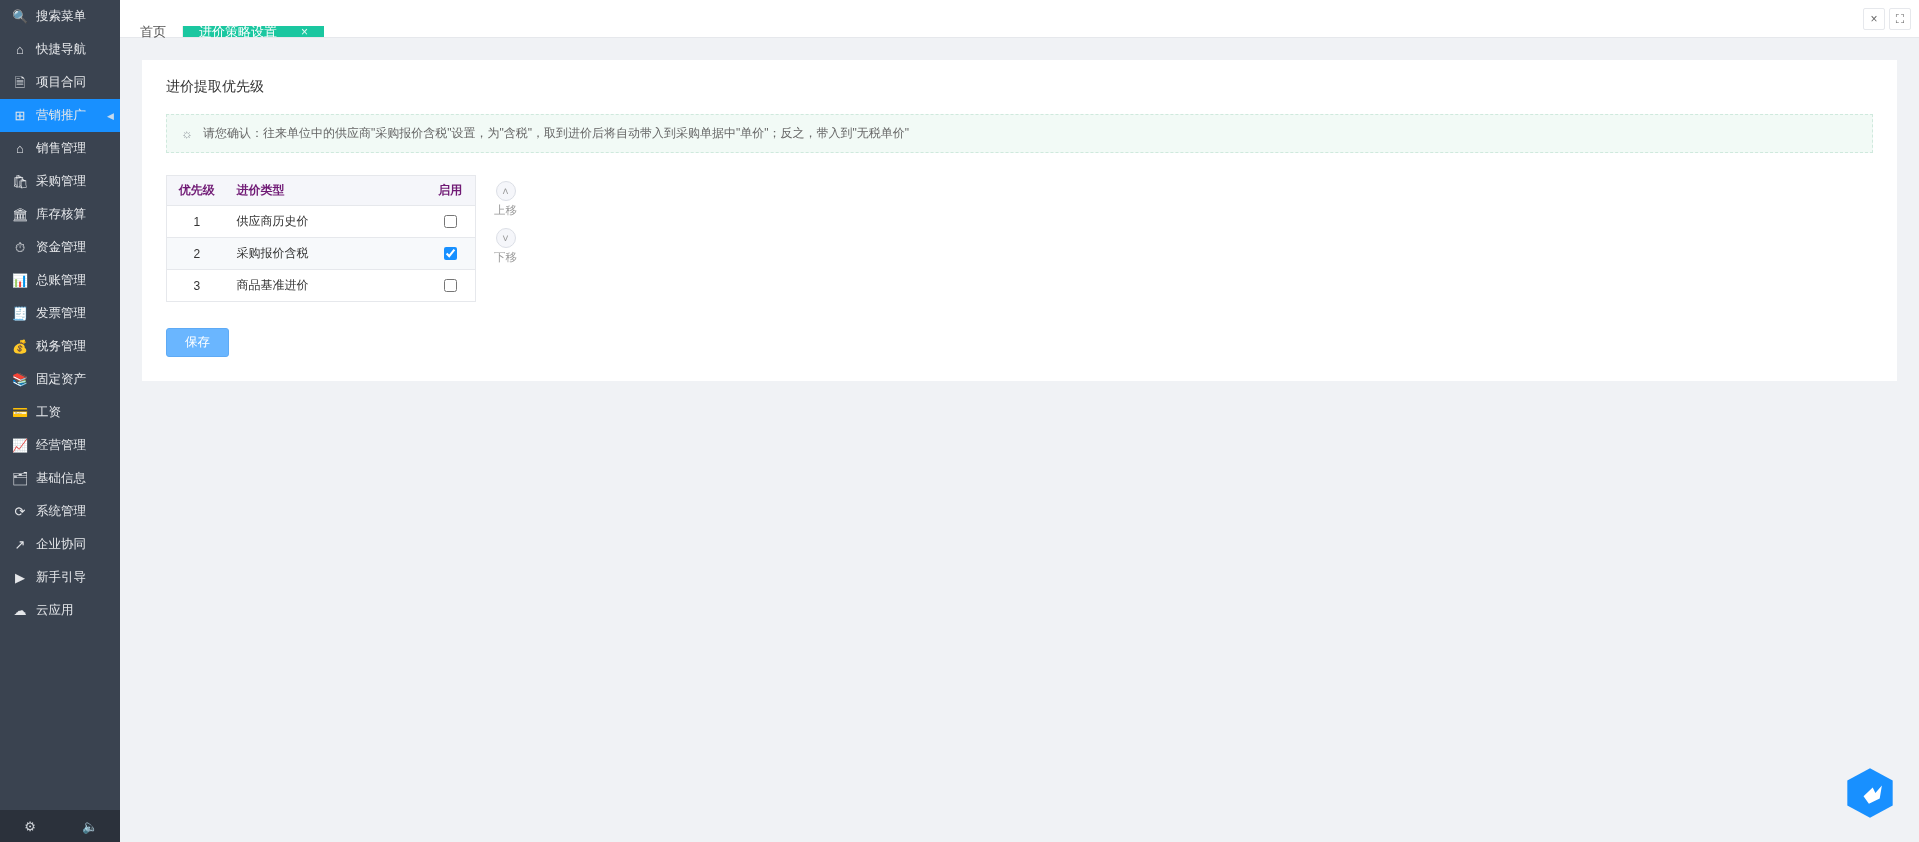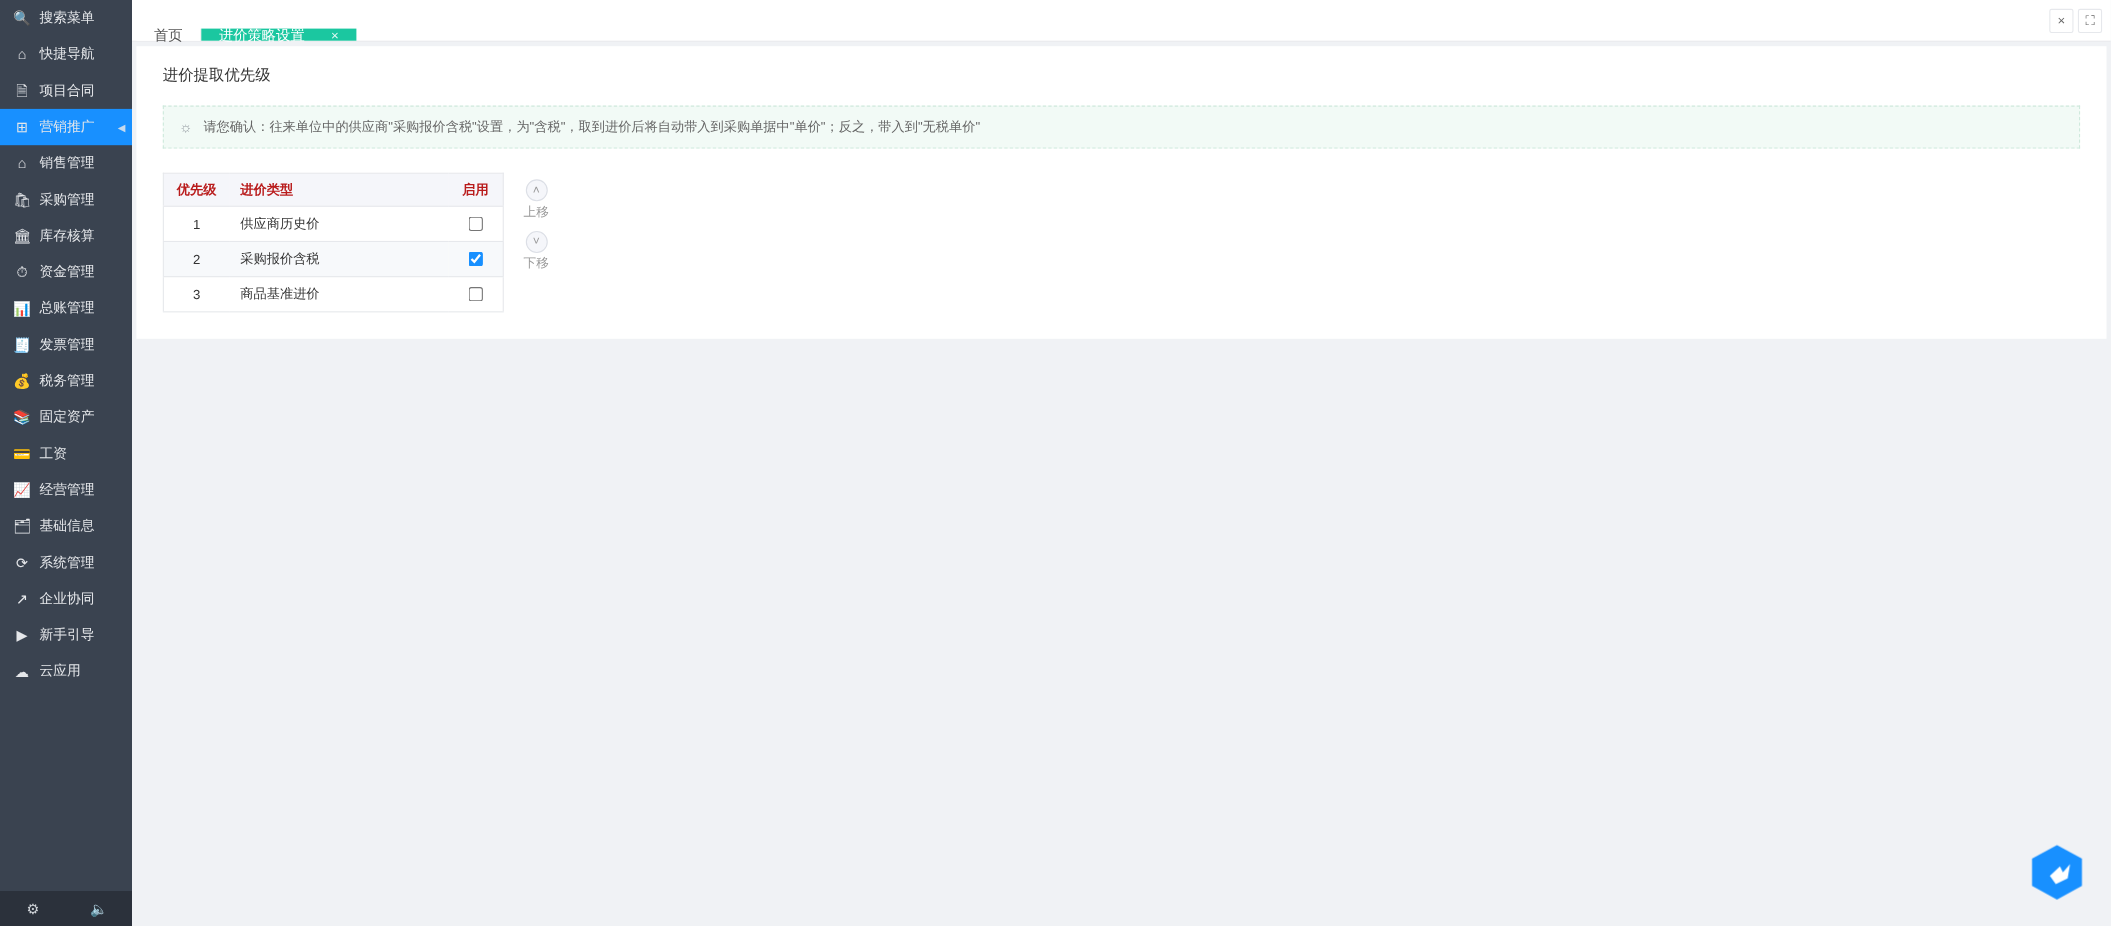--- a/index.html
+++ b/index.html
@@ -137,21 +137,21 @@
     border-radius: 2px;
     display: flex;
     align-items: center;
     justify-content: center;
     color: #666;
     cursor: pointer;
     font-size: 12px;
   }
 
   .content-wrap {
-    margin: 4px;
+    margin: 22px;
     background: var(--panel-bg);
     border-radius: 0;
     padding: 18px 24px 24px;
   }
   .page-title {
     font-size: 14px;
     color: #333;
     margin-bottom: 18px;
   }
   .info-banner {
@@ -179,21 +179,21 @@
     width: 310px;
   }
   .priority-table th, .priority-table td {
     border-bottom: 1px solid var(--border);
     padding: 6px 10px;
     text-align: left;
   }
   .priority-table thead th {
     background: var(--table-head-bg);
     font-weight: 600;
-    color: #b91c1c;
+    color: #701a75;
   }
   .priority-table .col-pri { width: 60px; text-align: center; }
   .priority-table .col-en  { width: 50px; text-align: center; }
   .priority-table tbody tr.alt { background: var(--table-row-acc); }
   .priority-table input[type="checkbox"] {
     accent-color: var(--accent-blue);
     width: 13px; height: 13px;
     cursor: pointer;
   }
   .order-controls {
@@ -397,20 +397,25 @@
           </div>
           <div style="display:flex;flex-direction:column;align-items:center;gap:2px;">
             <div class="order-btn">
               <span>˅</span>
             </div>
             <span>下移</span>
           </div>
         </div>
       </div>
 
+      <div class="save-row">
+        <button class="btn-primary">
+          <span>保存</span>
+        </button>
+      </div>
     </div>
   </main>
 </div>
 
 <div class="float-chat">
   <svg viewBox="0 0 100 100">
     <polygon points="50,4 92,27 92,73 50,96 8,73 8,27" fill="#1890ff"></polygon>
     <path d="M38 56 L55 40 L60 50 L72 36 L68 60 L48 70 Z" fill="#fff"></path>
   </svg>
 </div>

